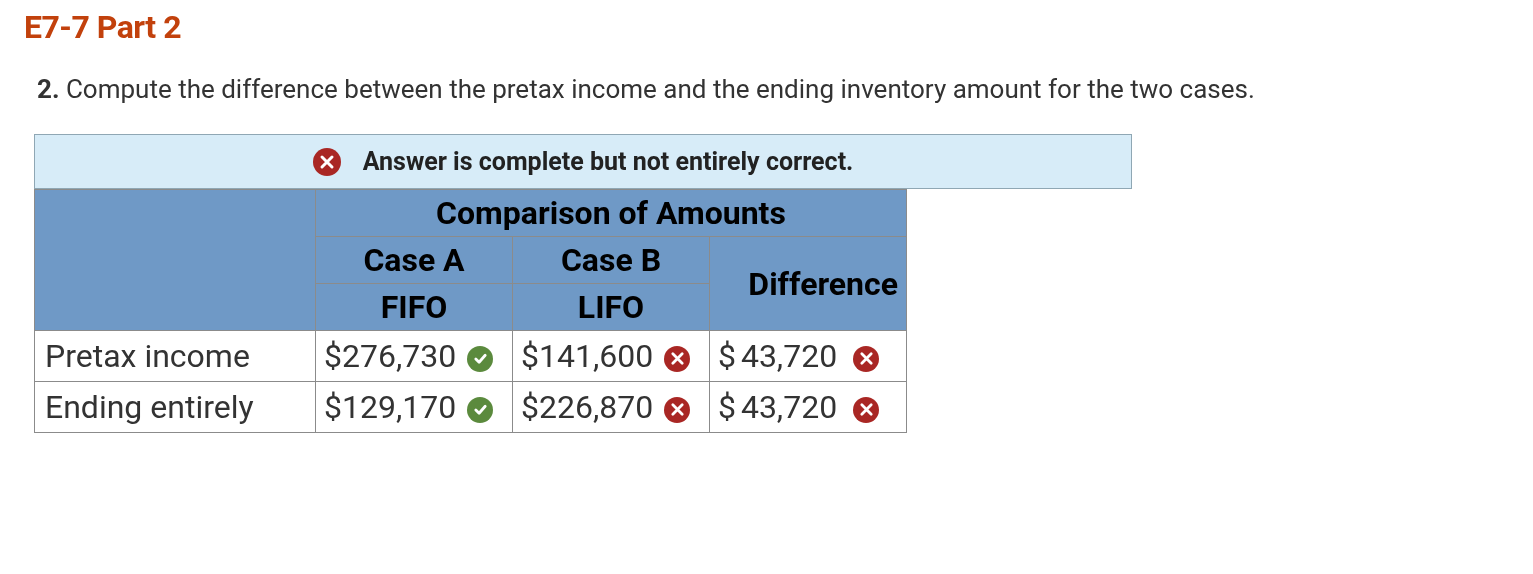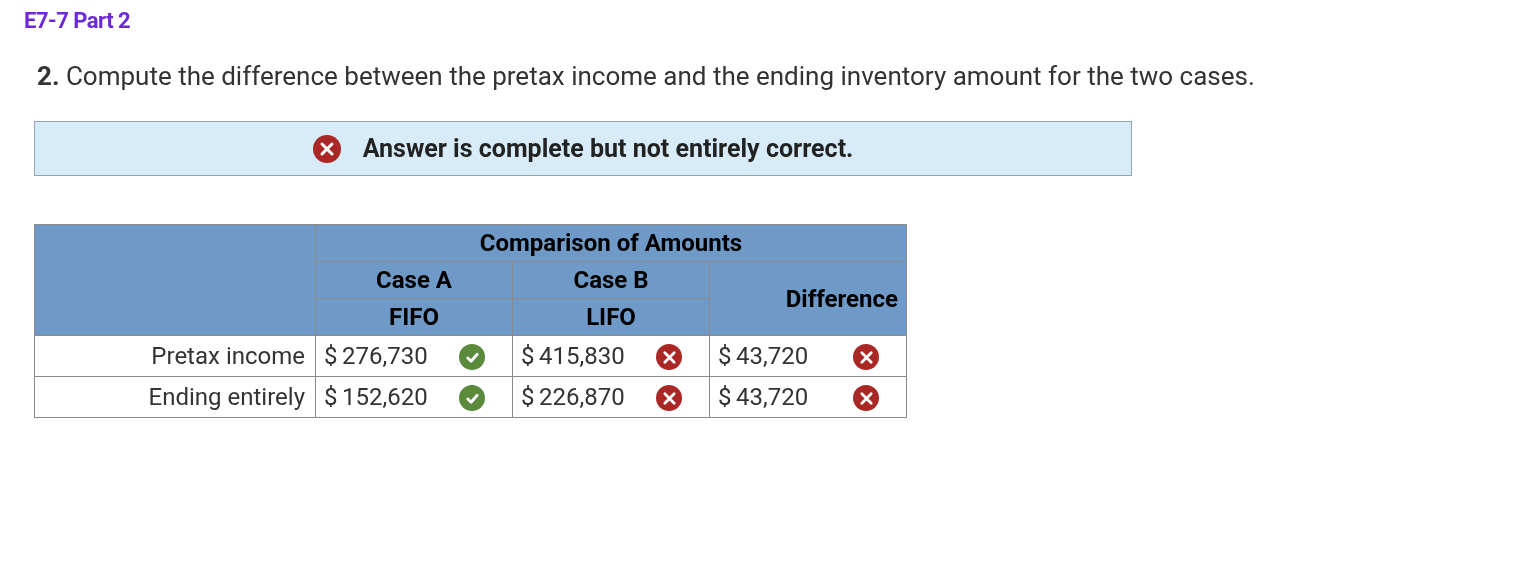--- a/index.html
+++ b/index.html
@@ -5,23 +5,23 @@
   body {
     font-family: -apple-system, BlinkMacSystemFont, "Segoe UI", Roboto, Helvetica, Arial, sans-serif;
     font-size: 26px;
     color: #333;
     margin: 0;
     padding: 8px 24px 24px 24px;
     width: 1533px;
     box-sizing: border-box;
   }
   h1 {
-    font-size: 22px;
+    font-size: 32px;
     font-weight: 700;
-    color: #6d28d9;
+    color: #c2410c;
     margin: 0 0 28px 0;
     letter-spacing: -0.5px;
   }
   .prompt {
     margin: 0 0 30px 13px;
     font-size: 26px;
   }
   .prompt b { font-weight: 700; }
 
   .feedback-banner {
@@ -56,57 +56,56 @@
   }
   .badge svg { width: 16px; height: 16px; display: block; }
   .badge-small { width: 26px; height: 26px; }
   .badge-small svg { width: 15px; height: 15px; }
   .badge-red { background: #a92724; }
   .badge-green { background: #5b8a3d; }
 
   table.answer {
     border-collapse: collapse;
     margin-left: 10px;
-    font-size: 24px;
-    margin-top: 48px;
+    font-size: 32px;
   }
   table.answer th, table.answer td {
     border: 1px solid #8b8b8b;
     padding: 4px 8px;
     vertical-align: middle;
     background-clip: padding-box;
   }
   table.answer th {
     background: #6f99c6;
     font-weight: 700;
     text-align: center;
     color: #000;
   }
   table.answer th.left { text-align: right; padding-left: 10px; }
   table.answer td.rowlabel {
     background: #fff;
-    text-align: right;
+    text-align: left;
     padding: 6px 10px;
     width: 260px;
   }
   td.value-cell {
     background: #fff;
     padding: 3px 4px;
     width: 180px;
     white-space: nowrap;
   }
   td.value-cell .cur {
     display: inline-block;
     width: 18px;
     text-align: left;
   }
   td.value-cell .num {
     display: inline-block;
     min-width: 106px;
-    text-align: left;
+    text-align: center;
     padding-right: 11px;
   }
   td.value-cell .mark {
     display: inline-flex;
     vertical-align: middle;
   }
   
   td.stub { background: #6f99c6; }
 </style>
 </head>
@@ -147,39 +146,39 @@
   <tr>
     <td class="rowlabel">Pretax income</td>
     <td class="value-cell">
       <span class="cur">$</span><span class="num">276,730</span><span class="mark badge badge-small badge-green">
             <svg viewBox="0 0 16 16">
               <path d="M3 8.5 L6.5 12 L13 4.5" stroke="#fff" stroke-width="3" stroke-linecap="round" stroke-linejoin="round" fill="none"></path>
             </svg>
           </span>
     </td>
     <td class="value-cell">
-      <span class="cur">$</span><span class="num">415,830</span><span class="mark badge badge-small badge-red">
+      <span class="cur">$</span><span class="num">141,600</span><span class="mark badge badge-small badge-red">
             <svg viewBox="0 0 16 16">
               <path d="M3 3 L13 13 M13 3 L3 13" stroke="#fff" stroke-width="3" stroke-linecap="round" fill="none"></path>
             </svg>
           </span>
     </td>
     <td class="value-cell">
       <span class="cur">$</span><span class="num">43,720</span><span class="mark badge badge-small badge-red">
             <svg viewBox="0 0 16 16">
               <path d="M3 3 L13 13 M13 3 L3 13" stroke="#fff" stroke-width="3" stroke-linecap="round" fill="none"></path>
             </svg>
           </span>
     </td>
   </tr>
 
   <tr>
     <td class="rowlabel">Ending entirely</td>
     <td class="value-cell">
-      <span class="cur">$</span><span class="num">152,620</span><span class="mark badge badge-small badge-green">
+      <span class="cur">$</span><span class="num">129,170</span><span class="mark badge badge-small badge-green">
             <svg viewBox="0 0 16 16">
               <path d="M3 8.5 L6.5 12 L13 4.5" stroke="#fff" stroke-width="3" stroke-linecap="round" stroke-linejoin="round" fill="none"></path>
             </svg>
           </span>
     </td>
     <td class="value-cell">
       <span class="cur">$</span><span class="num">226,870</span><span class="mark badge badge-small badge-red">
             <svg viewBox="0 0 16 16">
               <path d="M3 3 L13 13 M13 3 L3 13" stroke="#fff" stroke-width="3" stroke-linecap="round" fill="none"></path>
             </svg>

